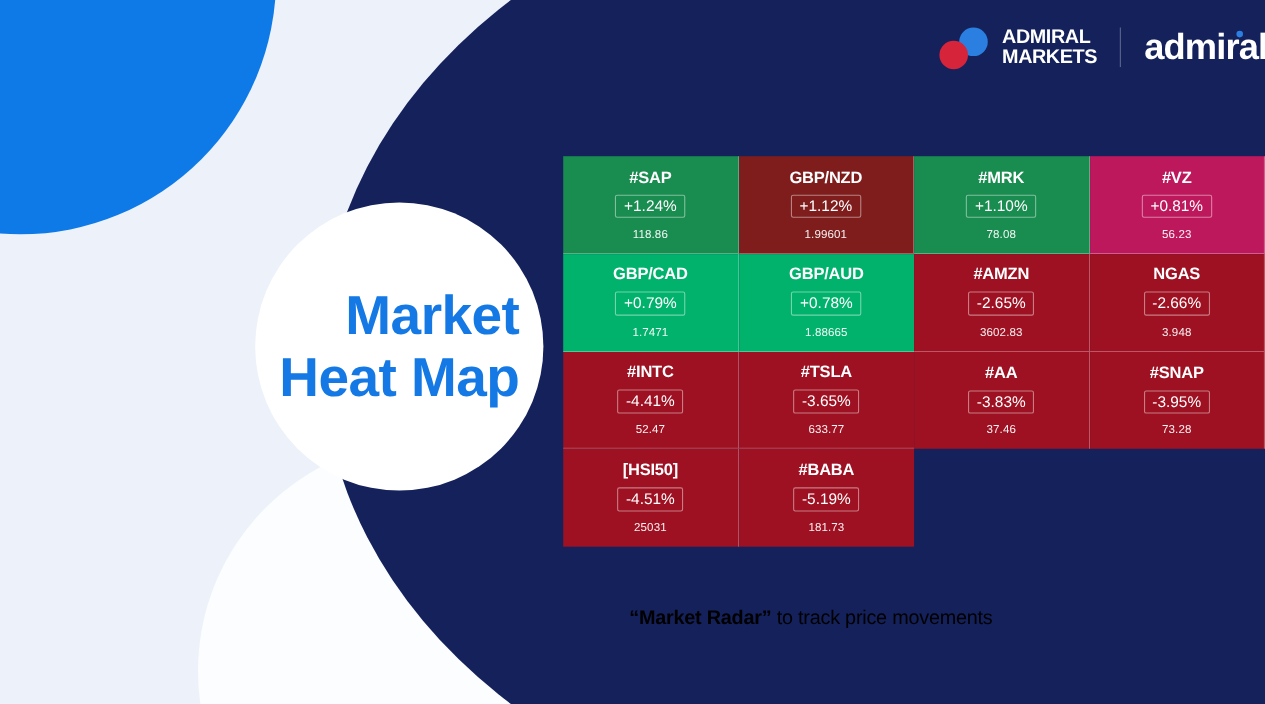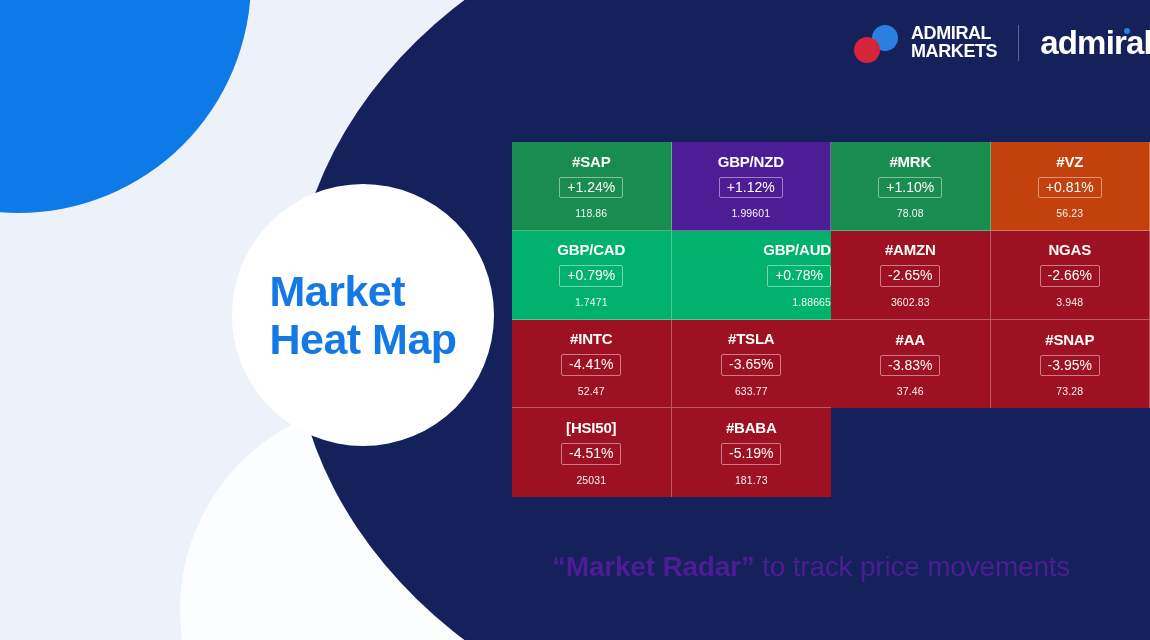--- a/index.html
+++ b/index.html
@@ -46,22 +46,22 @@
 
   
   .title-bubble {
     position:absolute; left:232px; top:184px;
     width:262px; height:262px; border-radius:50%;
     background:#ffffff;
     display:flex; align-items:center; justify-content:center;
     z-index:6;
   }
   .title-text {
-    color:#1479e4; font-size:43px; font-weight:bold;
-    line-height:1.12; text-align:left; letter-spacing:-0.5px;
+    color:#1479e4; font-size:50px; font-weight:bold;
+    line-height:1.12; text-align:right; letter-spacing:-0.5px;
     white-space:pre-line;
   }
 
   
   .logo { position:absolute; left:852px; top:22px; height:42px; display:flex; align-items:center; z-index:8; }
   .logo-dots { position:relative; width:50px; height:36px; margin-right:9px; }
   .dot { position:absolute; border-radius:50%; }
   .dot-blue { width:26px; height:26px; background:#2a7fe0; left:20px; top:0; }
   .dot-red  { width:26px; height:26px; background:#d6243a; left:2px; top:12px; }
   .logo-word {
@@ -98,22 +98,22 @@
   .cell-pct {
     color:#ffffff; font-size:14px;
     border:1px solid rgba(255,255,255,0.45);
     padding:2px 7px 3px 7px; border-radius:2px;
     margin-bottom:9px; line-height:1.05;
   }
   .cell-price { color:rgba(255,255,255,0.94); font-size:10.5px; letter-spacing:0.1px; }
 
   
   .caption {
-    position:absolute; left:552px; top:551px;
-    color:#4c1d95; font-size:28px; letter-spacing:-0.2px;
+    position:absolute; left:572px; top:551px;
+    color:#000000; font-size:18px; letter-spacing:-0.2px;
     z-index:8; white-space:nowrap;
   }
   .caption b { font-weight:bold; }
   .caption span.normal { font-weight:normal; }
 </style>
 </head>
 <body>
 
 <div class="stage">
 
@@ -142,41 +142,41 @@
     <div class="title-text">Market
 Heat Map</div>
   </div>
 
   <div class="heatmap">
       <div class="cell" style="background: rgb(25, 140, 79);">
         <div class="cell-symbol">#SAP</div>
         <div class="cell-pct">+1.24%</div>
         <div class="cell-price">118.86</div>
       </div>
-      <div class="cell" style="background: #4c1d95;">
+      <div class="cell" style="background: #7f1d1d;">
         <div class="cell-symbol">GBP/NZD</div>
         <div class="cell-pct">+1.12%</div>
         <div class="cell-price">1.99601</div>
       </div>
       <div class="cell" style="background: rgb(25, 140, 79);">
         <div class="cell-symbol">#MRK</div>
         <div class="cell-pct">+1.10%</div>
         <div class="cell-price">78.08</div>
       </div>
-      <div class="cell" style="background: #c2410c;">
+      <div class="cell" style="background: #be185d;">
         <div class="cell-symbol">#VZ</div>
         <div class="cell-pct">+0.81%</div>
         <div class="cell-price">56.23</div>
       </div>
       <div class="cell" style="background: rgb(0, 178, 107);">
         <div class="cell-symbol">GBP/CAD</div>
         <div class="cell-pct">+0.79%</div>
         <div class="cell-price">1.7471</div>
       </div>
-      <div class="cell lastcol" style="background: rgb(0, 178, 107); align-items: flex-end;">
+      <div class="cell lastcol" style="background: rgb(0, 178, 107);">
         <div class="cell-symbol">GBP/AUD</div>
         <div class="cell-pct">+0.78%</div>
         <div class="cell-price">1.88665</div>
       </div>
       <div class="cell" style="background: rgb(158, 17, 34);">
         <div class="cell-symbol">#AMZN</div>
         <div class="cell-pct">-2.65%</div>
         <div class="cell-price">3602.83</div>
       </div>
       <div class="cell" style="background: rgb(158, 17, 34);">

